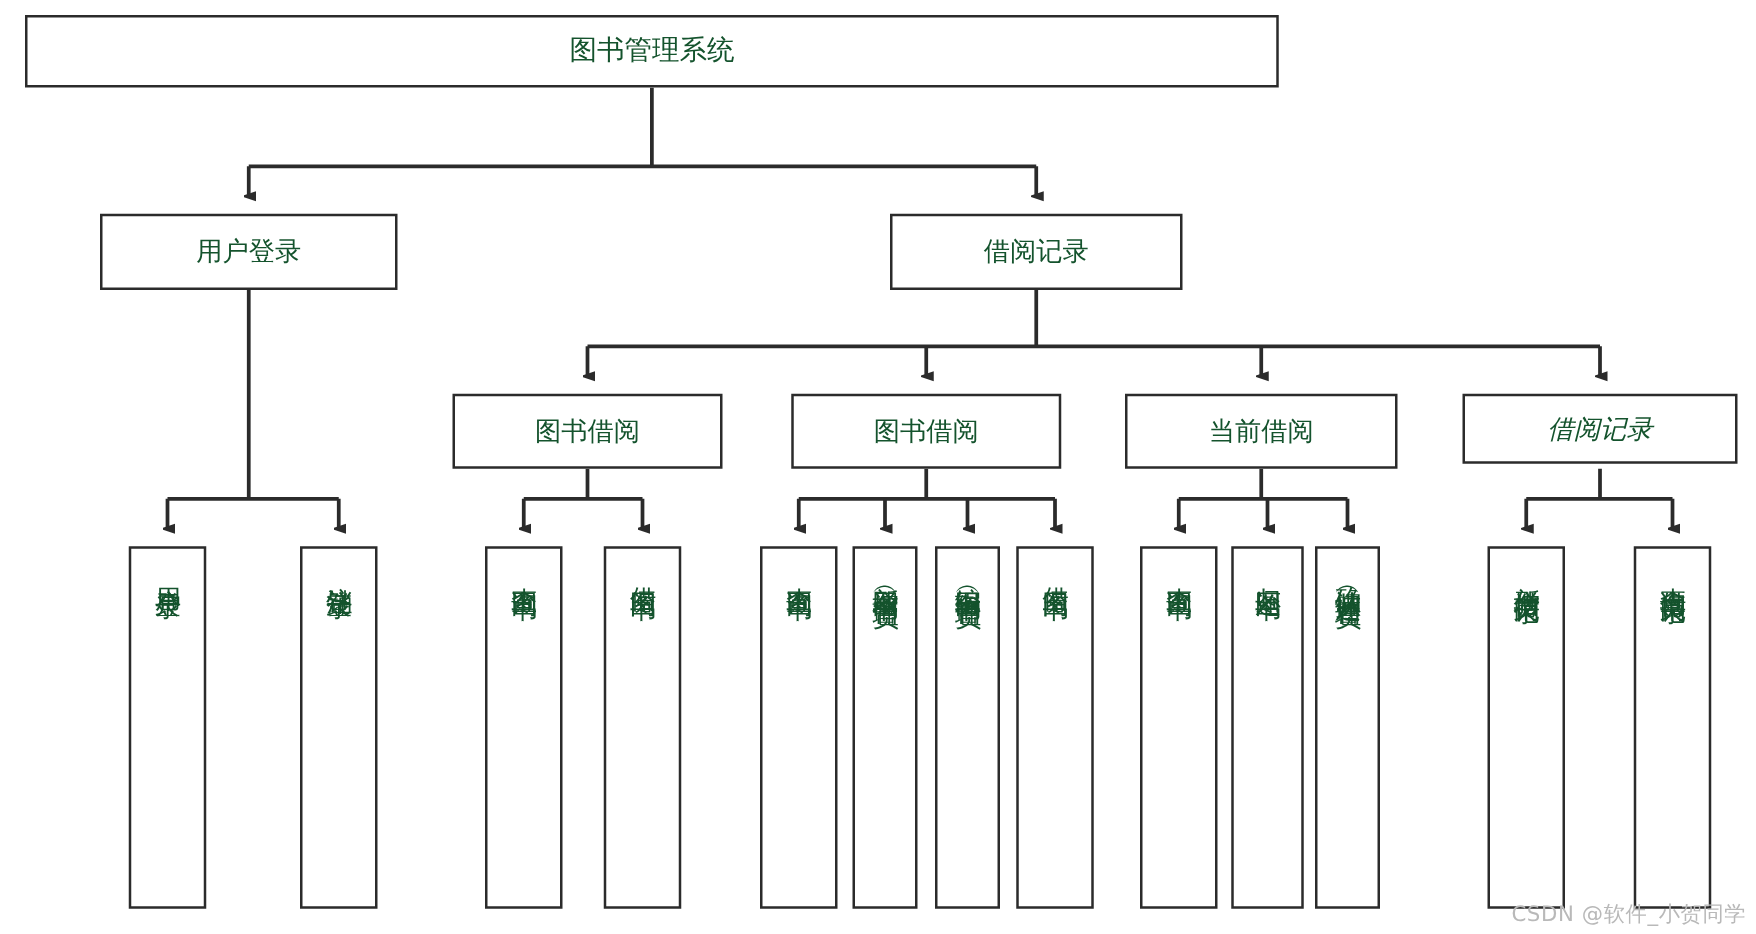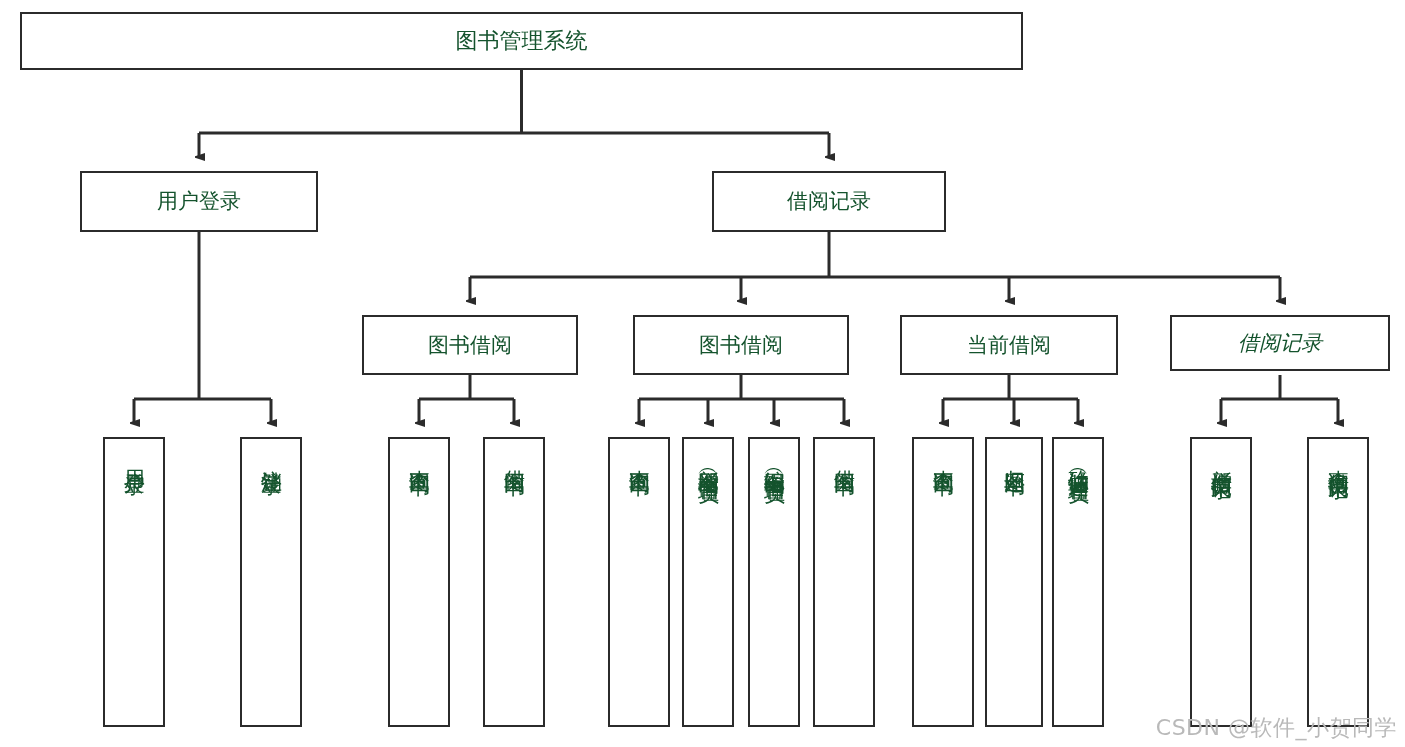--- a/index.html
+++ b/index.html
@@ -58,21 +58,21 @@
     font-size: 21px;
     letter-spacing: 2px;
     line-height: 1;
     white-space: normal;
     max-height: 272px;
   }
   .watermark {
     position: absolute;
     right: 8px;
     bottom: 4px;
-    font-size: 22px;
+    font-size: 17px;
     color: #b9b9b9;
     letter-spacing: 0.5px;
     white-space: nowrap;
   }
 </style>
 </head>
 <body>
 
 <div id="canvas">
   <svg class="edges" viewBox="0 0 1405 747">

